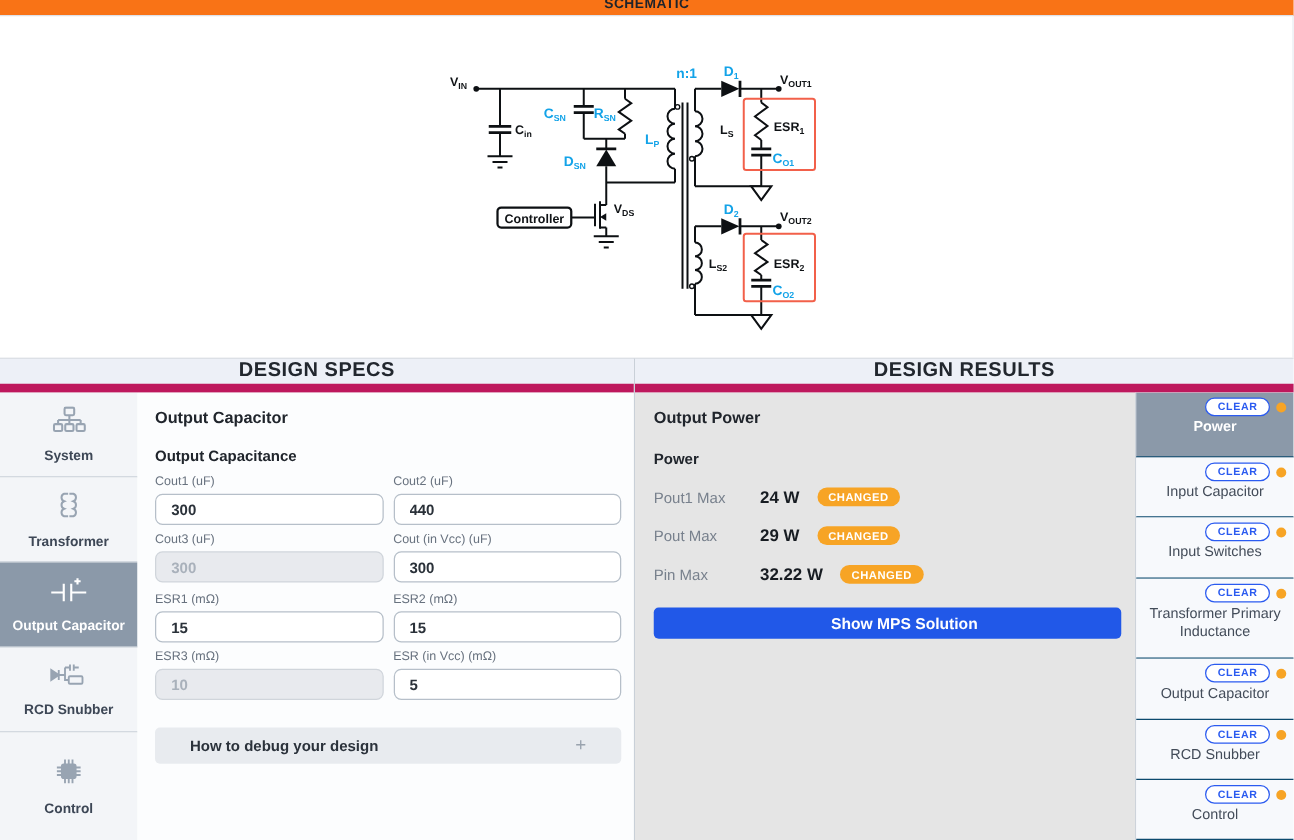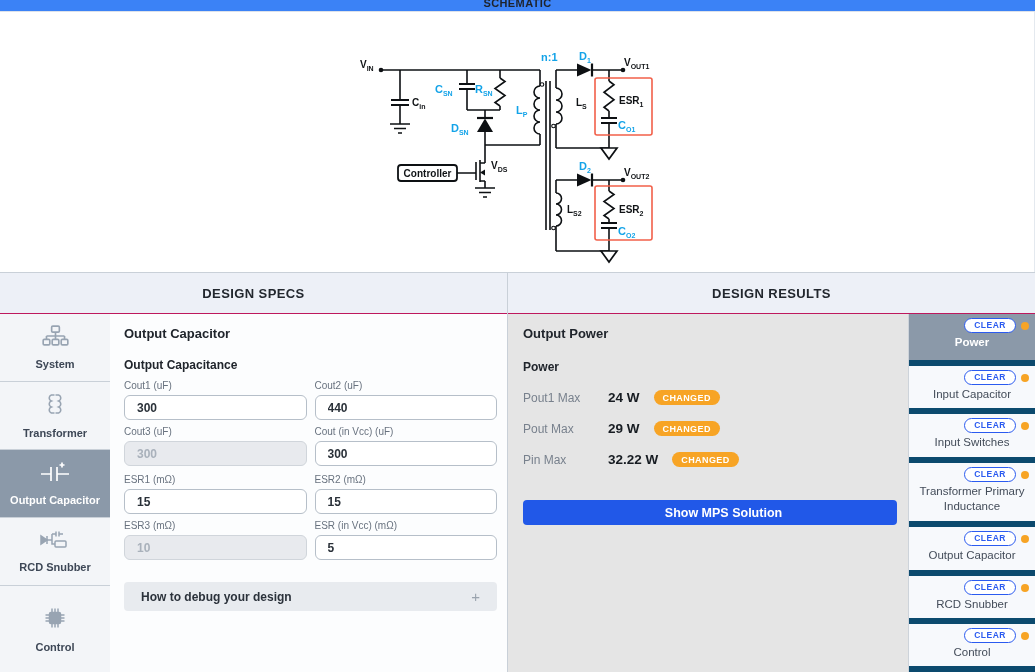--- a/index.html
+++ b/index.html
@@ -1,39 +1,39 @@
 <!DOCTYPE html>
 <html><head>
 <meta charset="utf-8">
 <style>
   * { box-sizing: border-box; margin: 0; padding: 0; }
   html,body { width:1035px; height:672px; overflow:hidden; background:#fff;
     font-family:"Liberation Sans", sans-serif; }
   .app { width:1035px; height:672px; display:flex; flex-direction:column; }
 
   
-  .sch-header { height:14px; background:#3b82f6; border-bottom:1px solid #dde2ea;
+  .sch-header { height:14px; background:#f97316; border-bottom:1px solid #dde2ea;
     display:flex; justify-content:center; align-items:flex-start; overflow:hidden; }
   .sch-header span { font-size:11px; font-weight:bold; color:#1e232b;
     letter-spacing:.4px; margin-top:-3px; }
   .sch-body { height:294px; background:#fff; position:relative; border-right:1px solid #e4e9ef; }
   .sch-svg { position:absolute; left:355px; top:36px; }
   .wire { stroke:#0d1013; stroke-width:1.6; fill:none; }
   .thick { stroke:#0d1013; stroke-width:2.2; fill:none; }
   .slabel { font:600 10px "Liberation Sans", sans-serif; fill:#101316; }
   .slabel .sub { font-size:7px; }
   .slabel.blue { fill:#13a3e8; }
   .slabel.big { font-size:11px; font-weight:700; }
   .hibox { fill:none; stroke:#f2604a; stroke-width:1.6; }
 
   
   .bottom { flex:1; display:flex; border-top:1px solid #c9d0d8; }
-  .panel-header { height:41px; background:#edf0f7; border-bottom:1px solid #be185d;
+  .panel-header { height:27px; background:#edf0f7; border-bottom:7px solid #be185d;
     display:flex; align-items:center; justify-content:center;
-    font-size:13px; font-weight:bold; color:#22272e; letter-spacing:.4px; }
+    font-size:16px; font-weight:bold; color:#22272e; letter-spacing:.4px; }
   .specs { width:508px; border-right:1px solid #c9d0d8; display:flex; flex-direction:column; }
   .results { flex:1; display:flex; flex-direction:column; }
   .specs-body { flex:1; display:flex; overflow:hidden; }
 
   
   .side-nav { width:110px; display:flex; flex-direction:column; }
   .side-item { height:68px; background:#f3f5f8; border-bottom:1px solid #c9d0d8;
     display:flex; flex-direction:column; align-items:center; justify-content:center;
     gap:7px; color:#98a4b2; cursor:pointer; }
   .side-item:last-child { flex:1; border-bottom:none; }
@@ -45,43 +45,43 @@
   .form { flex:1; background:#fcfdfe; padding:12px 10px 0 14px; overflow:hidden; }
   .form-title { font-size:13px; font-weight:bold; color:#20252c; }
   .sec-title { font-size:12px; font-weight:bold; color:#20252c; margin-top:17px; }
   .fgrid { display:grid; grid-template-columns:1fr 1fr; column-gap:8px; row-gap:0; margin-top:2px; }
   .fld label { display:block; font-size:10px; color:#68727f; margin:6px 0 4px; }
   .fld input { width:100%; height:25px; border:1px solid #b6bfc9; border-radius:6px;
     padding:0 12px; font-family:"Liberation Sans",sans-serif; font-size:12px;
     font-weight:600; color:#2a3139; background:#fff; outline:none; }
   .fld input:disabled { background:#e8eaee; border-color:#d0d5db; color:#a9b1bb; }
   .accordion { margin-top:22px; height:29px; background:#e8ebef; border-radius:4px;
-    display:flex; align-items:center; justify-content:space-between; padding:0 17px;
+    display:flex; align-items:center; justify-content:space-between; padding:0 28px;
     cursor:pointer; }
   .accordion .acc-label { font-size:12px; font-weight:bold; color:#2b323b; }
   .accordion .acc-plus { font-size:15px; color:#9aa3ae; font-weight:400; }
 
   
   .results-body { flex:1; display:flex; overflow:hidden; }
   .results-main { flex:1; background:#e5e5e5; padding:12px 11px 0 15px; }
   .res-title { font-size:13px; font-weight:bold; color:#20252c; }
   .res-group { font-size:12px; font-weight:bold; color:#20252c; margin-top:19px; }
   .res-row { display:flex; align-items:flex-end; margin-top:16px; height:15px; }
   .res-label { width:85px; font-size:12px; color:#78818d; }
   .res-value { font-size:13.5px; font-weight:bold; color:#171c22; }
   .badge { margin-left:14px; background:#f7a425; color:#fff; font-size:9px;
     font-weight:bold; letter-spacing:.4px; padding:2.5px 9px; border-radius:999px; }
-  .mps-btn { margin-top:33px; width:100%; height:25px; background:#2158e8; color:#fff;
+  .mps-btn { margin-top:19px; width:100%; height:25px; background:#2158e8; color:#fff;
     border:none; border-radius:4px; font-family:"Liberation Sans",sans-serif;
     font-size:12.5px; font-weight:bold; cursor:pointer;padding-left:27px; }
 
   
   .r-nav { width:127px; border-left:1px solid #cdd3da; display:flex; flex-direction:column;
     background:#f7f9fc; }
-  .r-item { border-bottom:6px solid #0c4a6e; padding:4px 6px 7px; background:#f7f9fc; cursor:pointer; }
+  .r-item { border-bottom:1px solid #0c4a6e; padding:4px 6px 7px; background:#f7f9fc; cursor:pointer; }
   .r-item.selected { background:#8b99a9; }
   .r-top { display:flex; justify-content:flex-end; align-items:center; gap:5px; }
   .clear-btn { background:#fff; border:1.5px solid #2b5bf0; color:#2b5bf0;
     font-family:"Liberation Sans",sans-serif; font-size:8.5px; font-weight:bold;
     letter-spacing:.5px; border-radius:999px; padding:1px 9px 2px; cursor:pointer; }
   .dot { width:8px; height:8px; border-radius:50%; background:#f7a425; }
   .r-label { text-align:center; font-size:11.5px; color:#434c59; margin-top:2px; line-height:15px; }
   .r-item.selected .r-label { color:#fff; font-weight:bold; }
   .ht-power { height:52px; } .ht-48 { height:48px; } .ht-49 { height:49px; } .ht-64 { height:64px; }
 </style>

